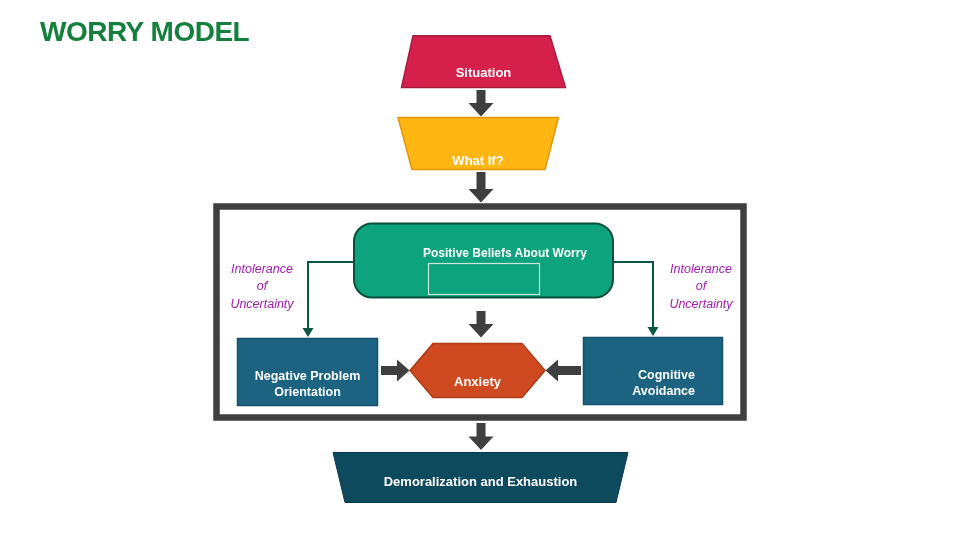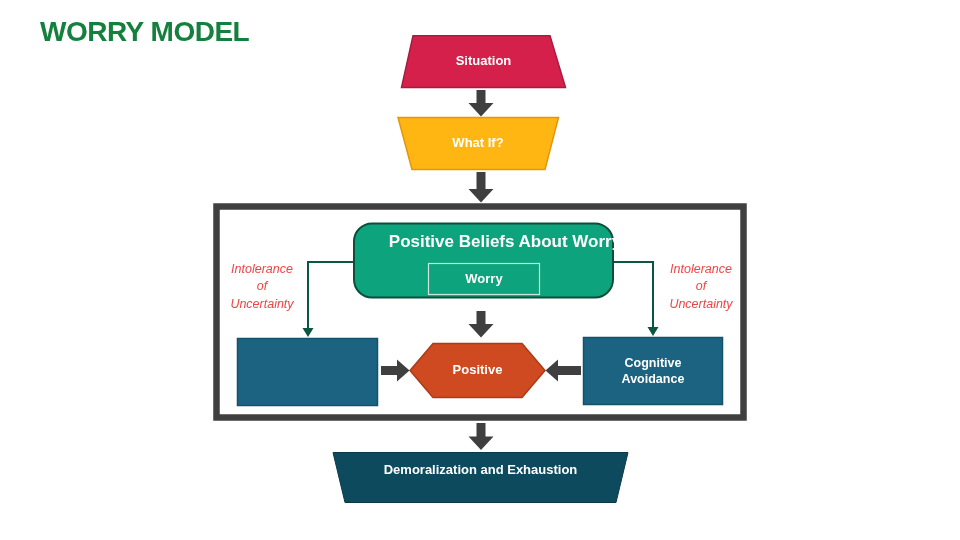--- a/index.html
+++ b/index.html
@@ -8,25 +8,25 @@
     font-family:"Liberation Sans", sans-serif;overflow:hidden;
   }
   #diagram-svg{position:absolute;left:0;top:0;width:960px;height:540px;}
   .slide-title{
     position:absolute;left:40px;top:16px;
     font-size:28px;font-weight:bold;color:#15803d;letter-spacing:-0.5px;
   }
   .node-label{
     position:absolute;display:flex;align-items:center;justify-content:center;
     text-align:center;color:#ffffff;font-weight:bold;font-size:13px;
-    line-height:1.3;box-sizing:border-box;
+    line-height:1.3;box-sizing:border-box;margin-top:12px;
   }
   .annotation{
     position:absolute;display:flex;align-items:center;justify-content:center;
-    text-align:center;color:#ef4444;font-style:italic;font-size:12.5px;
+    text-align:center;color:#a21caf;font-style:italic;font-size:12.5px;
     line-height:1.38;
   }
 </style>
 </head>
 <body>
 
 <div id="canvas">
 
   <div class="slide-title">WORRY MODEL</div>
 
@@ -56,30 +56,30 @@
     <polygon points="476.5,90 485.5,90 485.5,103 493.5,103 481,116.5 468.5,103 476.5,103" fill="#3F3F3F"></polygon>
     <polygon points="476.5,172 485.5,172 485.5,189 493.5,189 481,202.5 468.5,189 476.5,189" fill="#3F3F3F"></polygon>
     <polygon points="476.5,311 485.5,311 485.5,324 493.5,324 481,337.5 468.5,324 476.5,324" fill="#3F3F3F"></polygon>
     <polygon points="476.5,423 485.5,423 485.5,436.5 493.5,436.5 481,450 468.5,436.5 476.5,436.5" fill="#3F3F3F"></polygon>
     <polygon points="381,366 397,366 397,359.5 409.5,370.5 397,381.5 397,375 381,375" fill="#3F3F3F"></polygon>
     <polygon points="581,366 558,366 558,359.5 545.5,370.5 558,381.5 558,375 581,375" fill="#3F3F3F"></polygon>
   </svg>
 
   <div class="node-label" style="left:402px;top:35px;width:163px;height:53px;">Situation</div>
 
-  <div class="node-label" style="left:398px;top:117px;width:160px;height:53px;">What If?</div>
+  <div class="node-label" style="left:398px;top:123px;width:160px;height:53px;">What If?</div>
 
-  <div class="node-label" style="left:353px;top:230px;width:304px;height:24px;font-size:17px;">Positive Beliefs About Worry</div>
-
-  <div class="node-label" style="left:428px;top:263px;width:112px;height:32px;">Worry</div>
+  <div class="node-label" style="left:353px;top:230px;width:304px;height:24px;font-size:12px;">Positive Beliefs About Worry</div>
 
 
-  <div class="node-label" style="left:410px;top:343px;width:135px;height:55px;">Positive</div>
+  <div class="node-label" style="left:237px;top:338px;width:141px;height:68px;font-size:12.5px;padding:0 14px;">Negative Problem Orientation</div>
 
-  <div class="node-label" style="left:583px;top:337px;width:140px;height:68px;font-size:12.5px;padding:0 28px;">Cognitive Avoidance</div>
+  <div class="node-label" style="left:410px;top:343px;width:135px;height:55px;">Anxiety</div>
+
+  <div class="node-label" style="left:583px;top:337px;width:140px;height:68px;font-size:12.5px;padding:0 28px;text-align:right;">Cognitive Avoidance</div>
 
   <div class="node-label" style="left:333px;top:452px;width:295px;height:36px;">Demoralization and Exhaustion</div>
 
   <div class="annotation" style="left:227px;top:256px;width:70px;height:62px;">Intolerance of Uncertainty</div>
 
   <div class="annotation" style="left:666px;top:256px;width:70px;height:62px;">Intolerance of Uncertainty</div>
 
 </div>
 
 </body></html>

